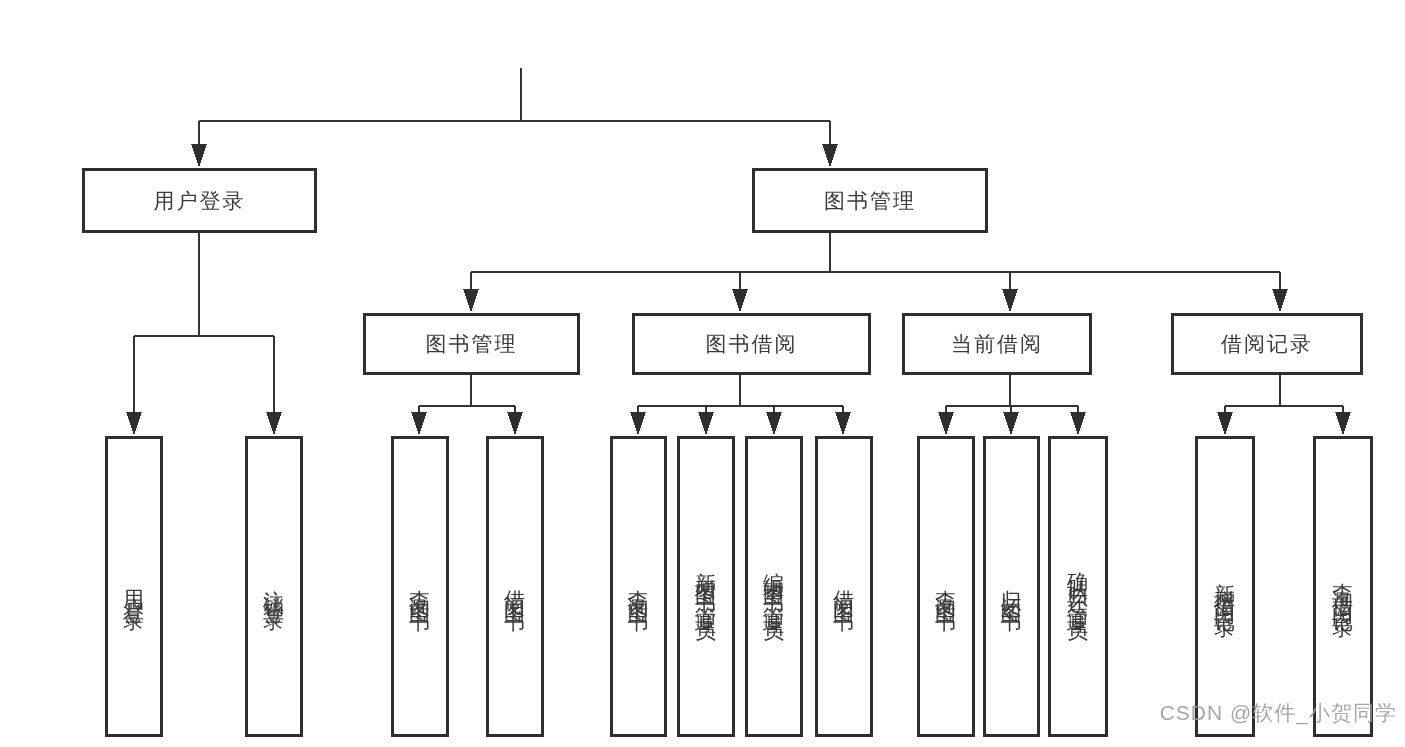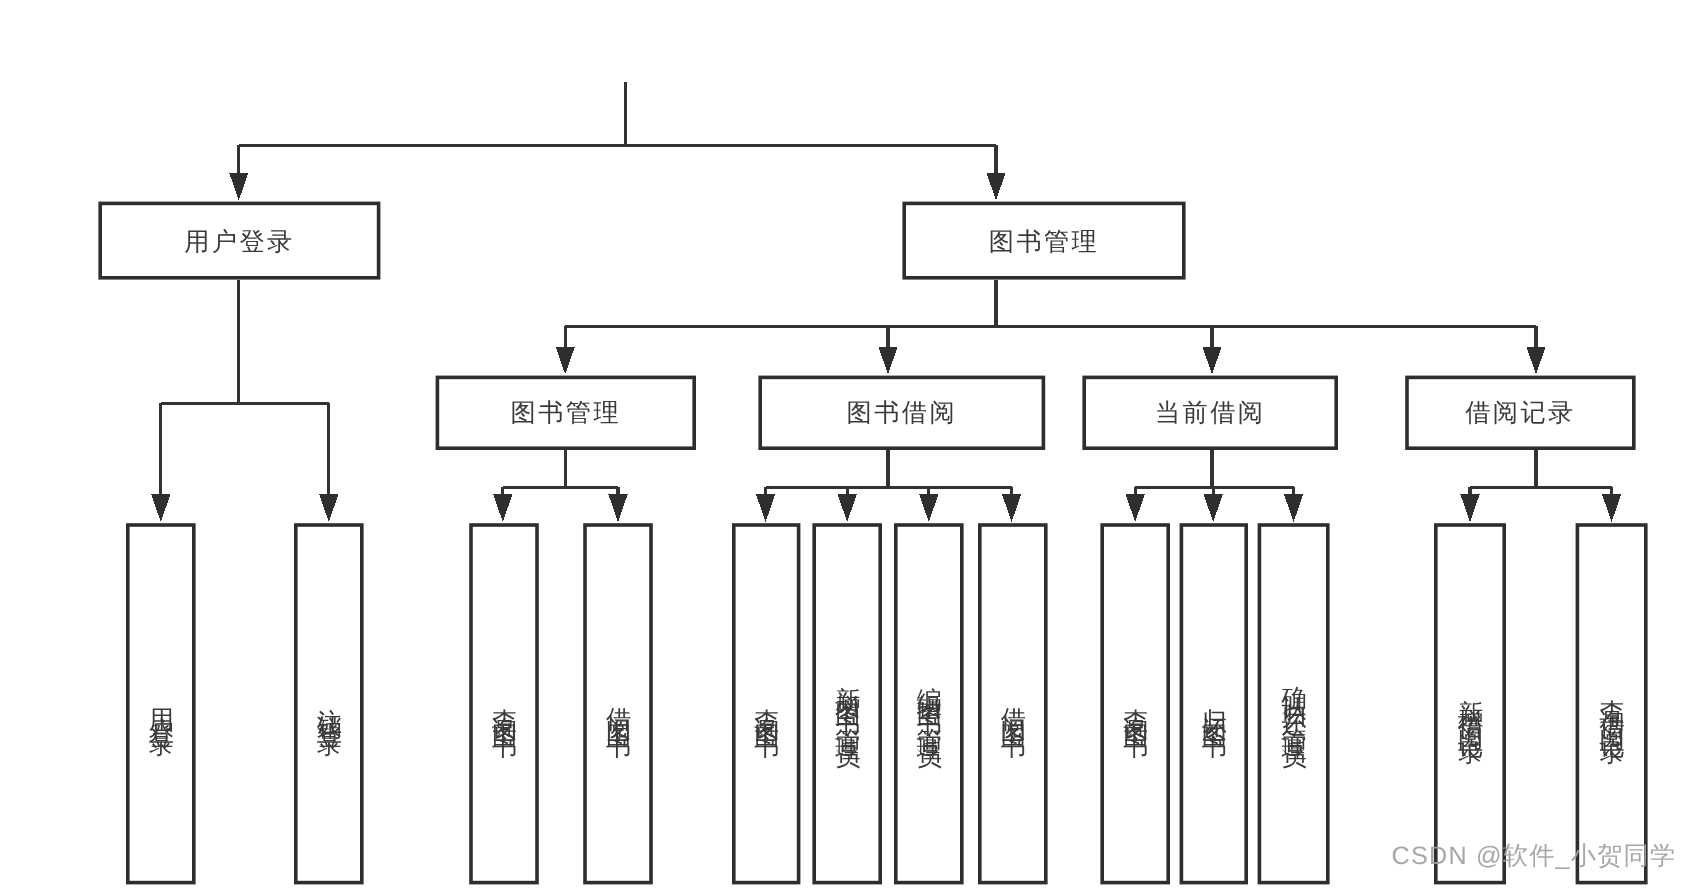--- a/index.html
+++ b/index.html
@@ -107,21 +107,21 @@
   <div class="node h-node" style="left:712px;top:168px;width:236px;height:65px;margin-left:40px;">
     <span class="lbl">图书管理</span>
   </div>
 
   <div class="node h-node" style="left:363px;top:313px;width:217px;height:62px;">
     <span class="lbl">图书管理</span>
   </div>
   <div class="node h-node" style="left:632px;top:313px;width:239px;height:62px;">
     <span class="lbl">图书借阅</span>
   </div>
-  <div class="node h-node" style="left:902px;top:313px;width:213px;height:62px;">
+  <div class="node h-node" style="left:902px;top:313px;width:190px;height:62px;">
     <span class="lbl">当前借阅</span>
   </div>
   <div class="node h-node" style="left:1171px;top:313px;width:192px;height:62px;">
     <span class="lbl">借阅记录</span>
   </div>
 
   <div class="node v-node" style="left:105px;top:436px;width:58px;height:301px;">
     <span class="lbl">用户登录</span>
   </div>
   <div class="node v-node" style="left:245px;top:436px;width:58px;height:301px;">

